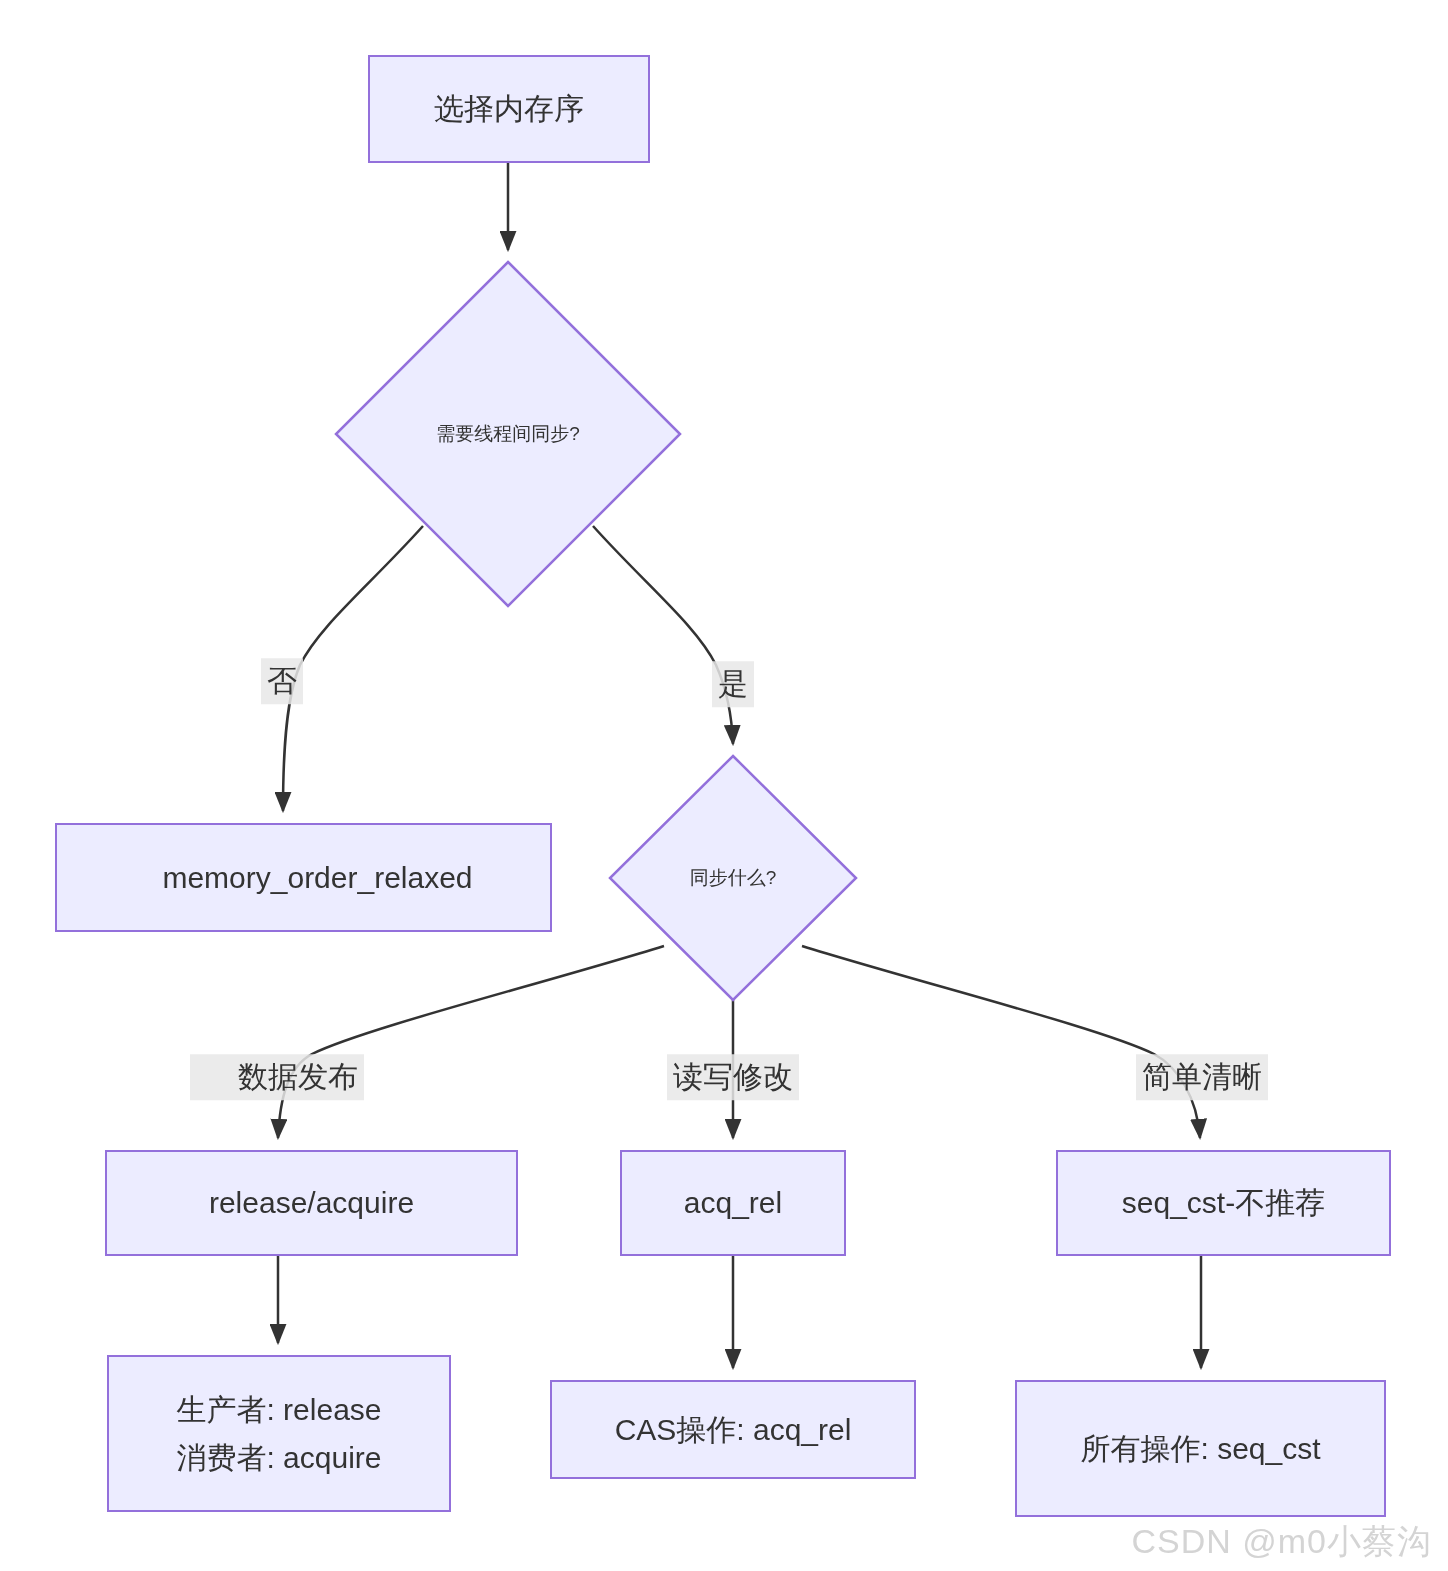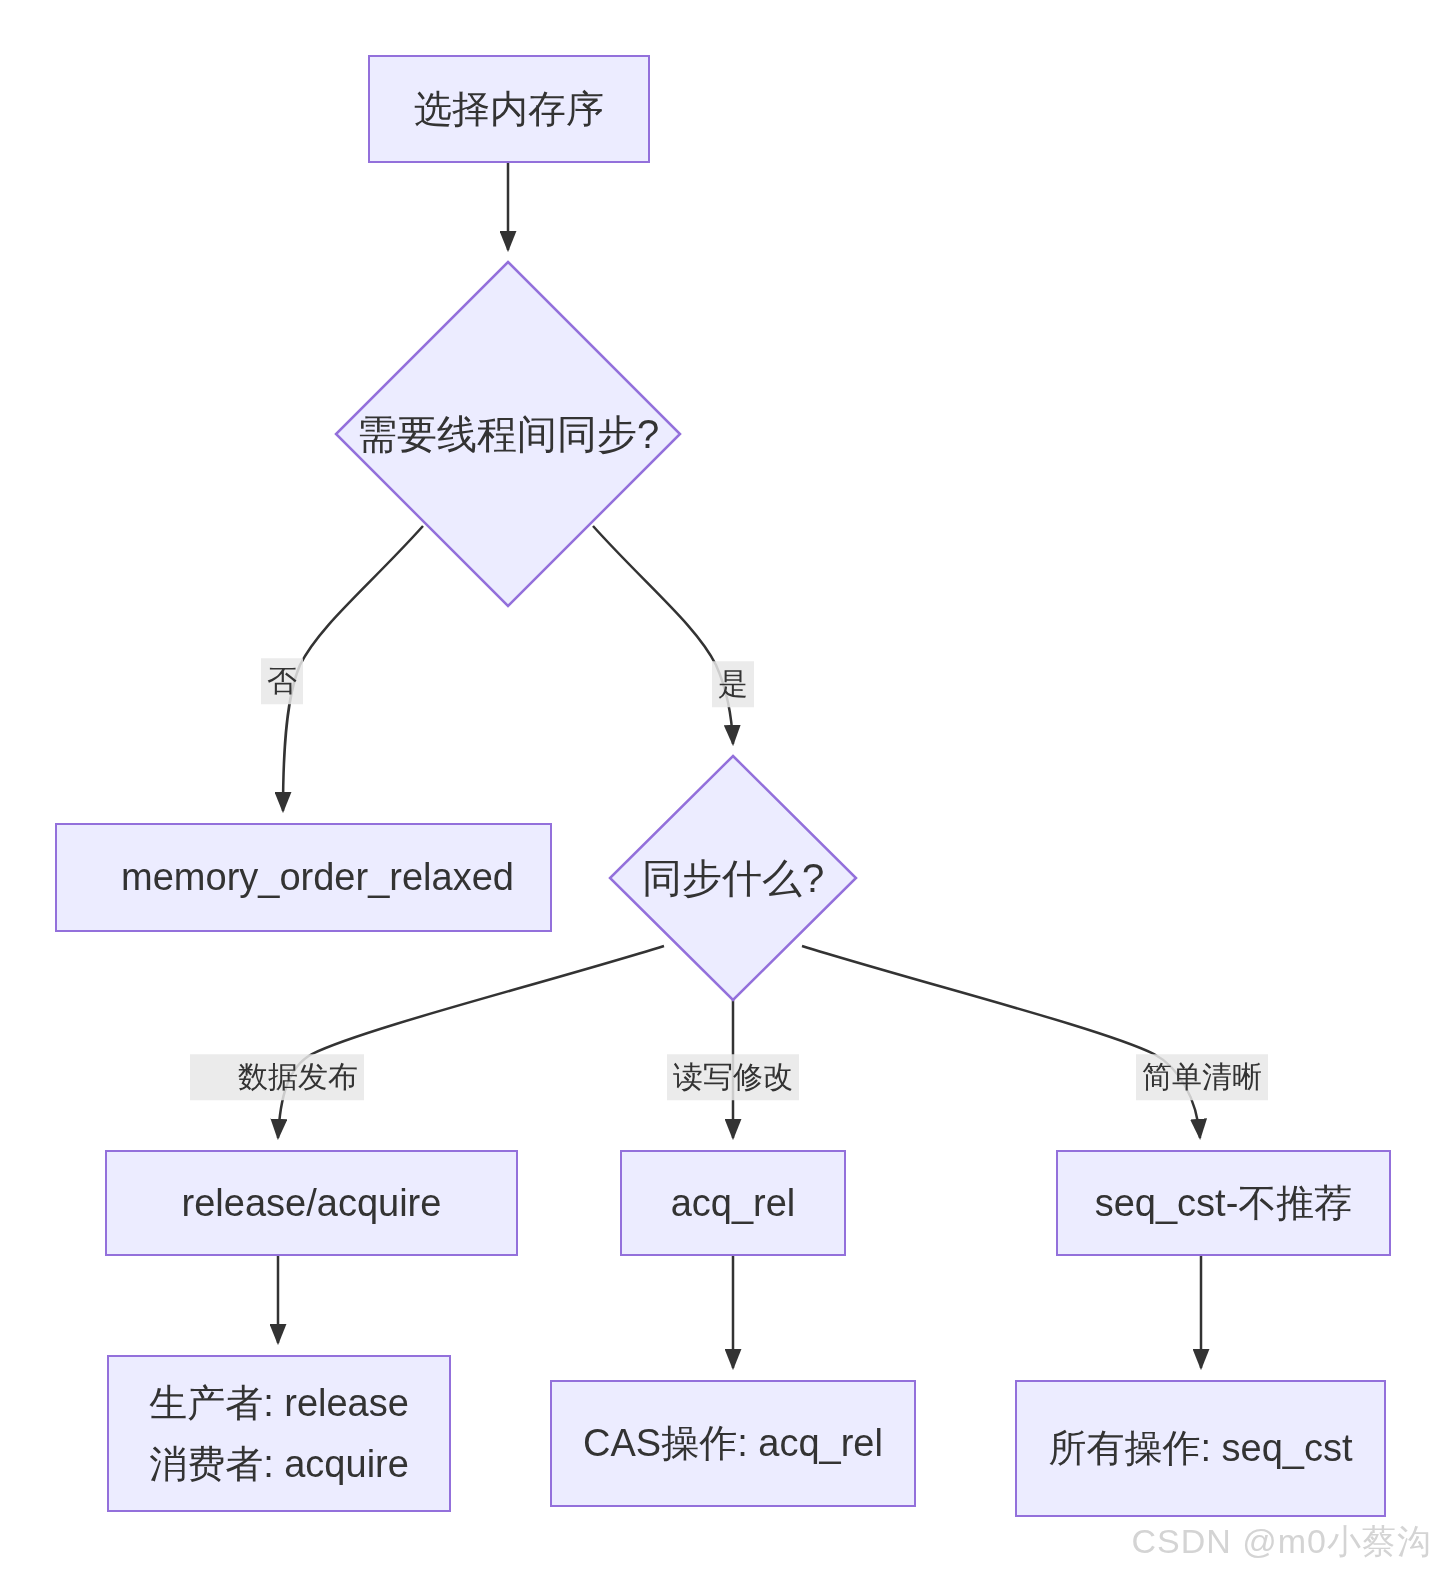--- a/index.html
+++ b/index.html
@@ -19,29 +19,29 @@
   }
   .node {
     position: absolute;
     box-sizing: border-box;
     background: #ECECFF;
     border: 2.5px solid #9370DB;
     display: flex;
     align-items: center;
     justify-content: center;
     text-align: center;
-    font-size: 38px;
+    font-size: 30px;
     color: #333333;
     z-index: 2;
     line-height: 1.6;
   }
   .diamond-label {
     position: absolute;
     transform: translate(-50%, -50%);
-    font-size: 40px;
+    font-size: 19px;
     color: #333333;
     white-space: nowrap;
     z-index: 2;
   }
   .edge-label {
     position: absolute;
     transform: translate(-50%, -50%);
     background: rgba(232, 232, 232, 0.85);
     color: #333333;
     font-size: 30px;
@@ -108,21 +108,21 @@
     <span>seq_cst-不推荐</span>
   </div>
 
   <div class="node two-line" style="left:107px; top:1355px; width:344px; height:157px;">
     <div>
       <span>生产者: release</span>
       <span>消费者: acquire</span>
     </div>
   </div>
 
-  <div class="node" style="left:550px; top:1380px; width:366px; height:127px;">
+  <div class="node" style="left:550px; top:1380px; width:366px; height:99px;">
     <span>CAS操作: acq_rel</span>
   </div>
 
   <div class="node" style="left:1015px; top:1380px; width:371px; height:137px;">
     <span>所有操作: seq_cst</span>
   </div>
 
   <span class="diamond-label" style="left:508px; top:434px;">需要线程间同步?</span>
   <span class="diamond-label" style="left:733px; top:878px;">同步什么?</span>
 

